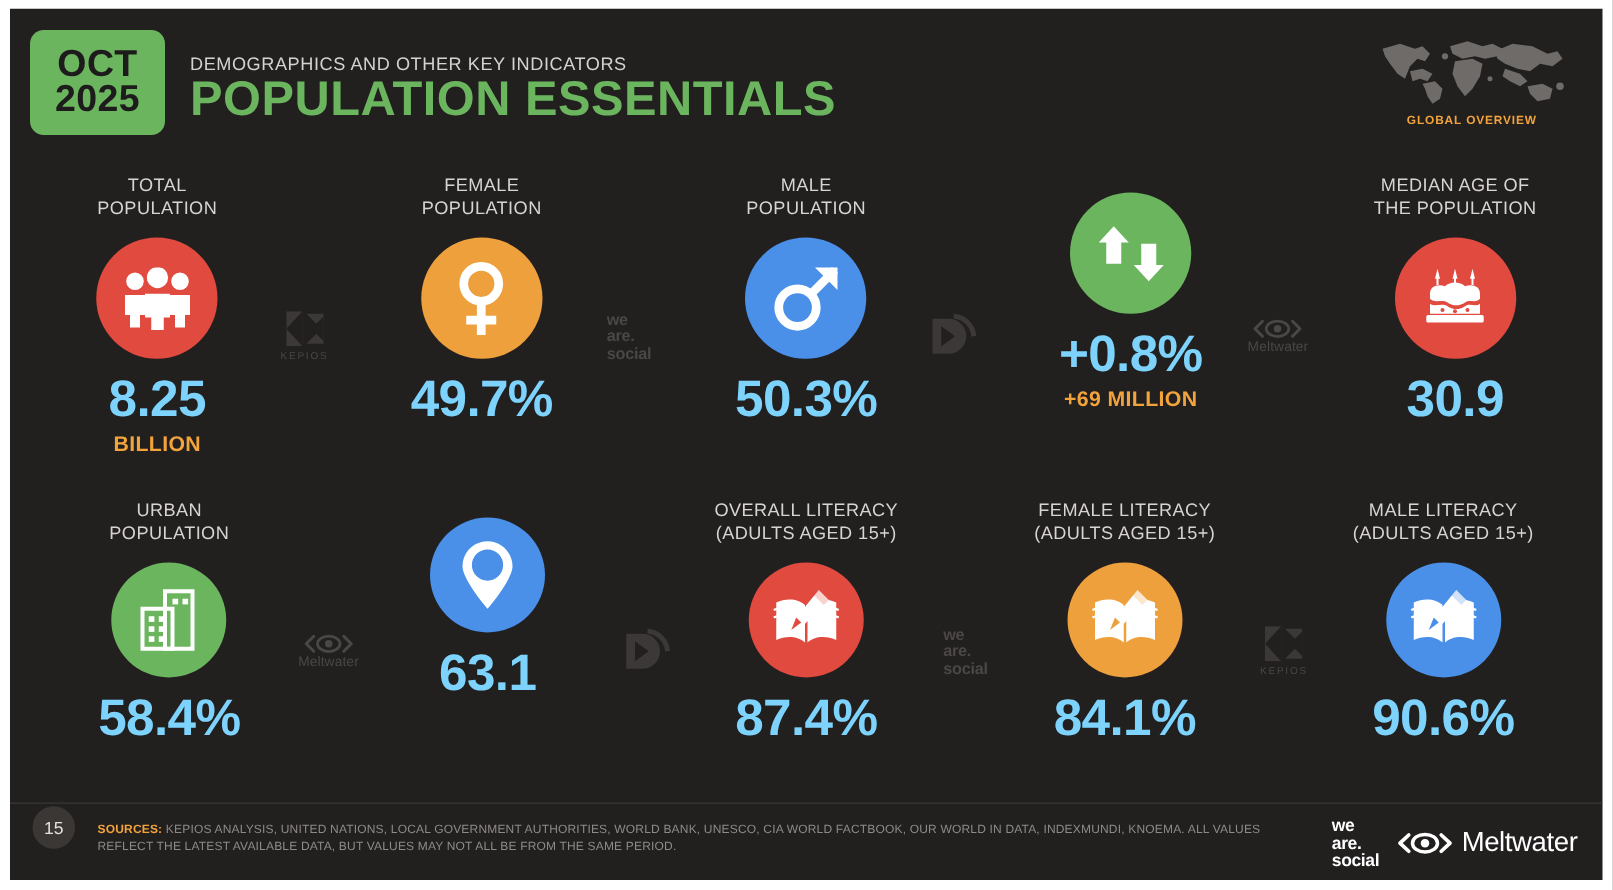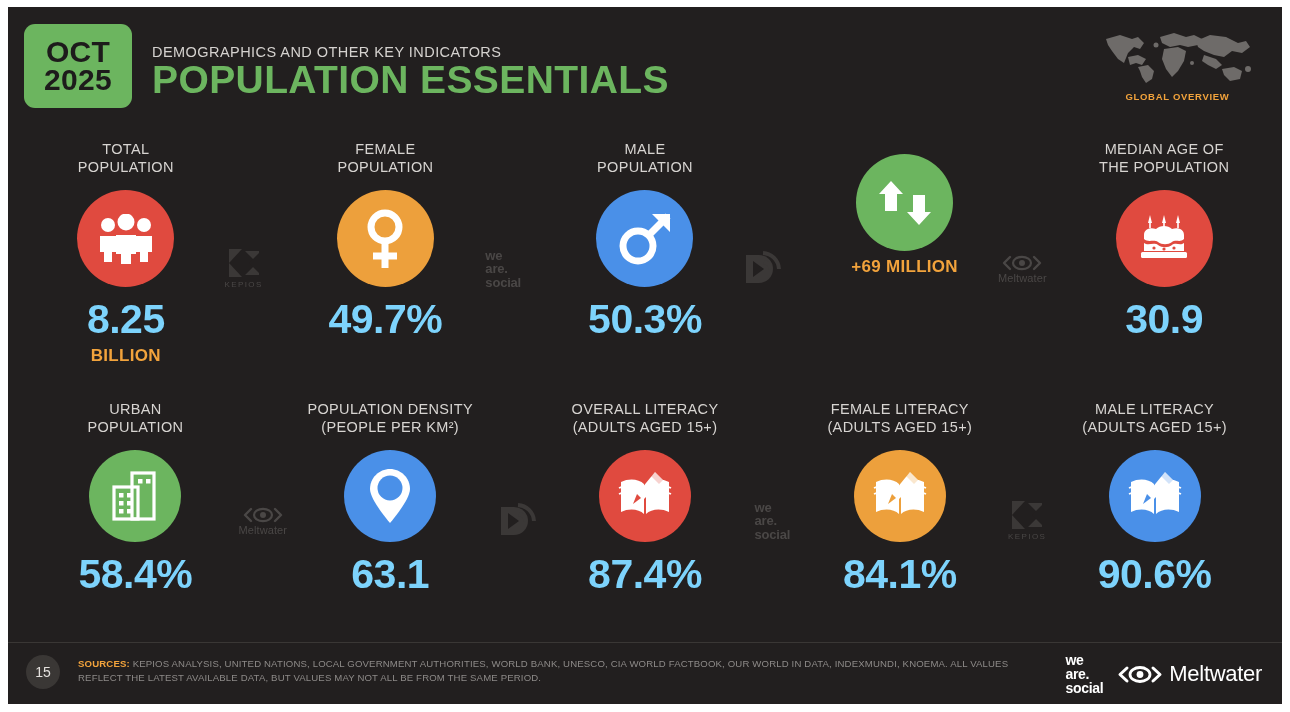--- a/index.html
+++ b/index.html
@@ -182,21 +182,21 @@
   #footer {
     position: absolute;
     left: 0;
     bottom: 0;
     width: 100%;
     height: 62px;
     border-top: 1px solid #3a3735;
   }
   #page-circle {
     position: absolute;
-    left: 18px; top: 12px;
+    left: 18px; top: 2px;
     width: 34px; height: 34px;
     border-radius: 50%;
     background: #3a3735;
     color: #e4e1de;
     font-size: 14px;
     display: flex;
     align-items: center;
     justify-content: center;
   }
   #sources {
@@ -353,20 +353,21 @@
 
       <div class="cell">
         <div class="icon-circle" style="background:#6cb55f">
           <svg width="56" height="56" viewBox="0 0 56 56">
             <g fill="#ffffff">
               <path d="M14 6 L26 19 L20 19 L20 36 L8 36 L8 19 L2 19 Z"></path>
               <path d="M42 50 L30 37 L36 37 L36 20 L48 20 L48 37 L54 37 Z"></path>
             </g>
           </svg>
         </div>
+        <div class="metric-value">+0.8%</div>
         <div class="metric-sub">+69 MILLION</div>
         <div class="watermark">
           <svg width="40" height="16" viewBox="0 0 40 16">
             <path d="M8 2 L2 8 L8 14" fill="none" stroke="#4a4746" stroke-width="2.4" stroke-linecap="round" stroke-linejoin="round"></path>
             <path d="M32 2 L38 8 L32 14" fill="none" stroke="#4a4746" stroke-width="2.4" stroke-linecap="round" stroke-linejoin="round"></path>
             <ellipse cx="20" cy="8" rx="9" ry="6.2" fill="none" stroke="#4a4746" stroke-width="2.2"></ellipse>
             <circle cx="20" cy="8" r="3" fill="#4a4746"></circle>
           </svg>
           <span class="wm-melt-text">Meltwater</span>
         </div>
@@ -430,22 +431,20 @@
             <path d="M8 2 L2 8 L8 14" fill="none" stroke="#4a4746" stroke-width="2.4" stroke-linecap="round" stroke-linejoin="round"></path>
             <path d="M32 2 L38 8 L32 14" fill="none" stroke="#4a4746" stroke-width="2.4" stroke-linecap="round" stroke-linejoin="round"></path>
             <ellipse cx="20" cy="8" rx="9" ry="6.2" fill="none" stroke="#4a4746" stroke-width="2.2"></ellipse>
             <circle cx="20" cy="8" r="3" fill="#4a4746"></circle>
           </svg>
           <span class="wm-melt-text">Meltwater</span>
         </div>
       </div>
 
       <div class="cell">
-        <div class="metric-label">POPULATION DENSITY
-(PEOPLE PER KM²)</div>
         <div class="icon-circle" style="background:#4a90e8">
           <svg width="44" height="58" viewBox="0 0 44 58">
             <path d="M22 2 C11 2 2 11 2 22 C2 33 22 56 22 56 C22 56 42 33 42 22 C42 11 33 2 22 2 Z" fill="#ffffff"></path>
             <circle cx="22" cy="21" r="12.5" fill="#4a90e8"></circle>
           </svg>
         </div>
         <div class="metric-value">63.1</div>
         <div class="metric-sub"></div>
         <div class="watermark">
           <svg width="40" height="40" viewBox="0 0 40 40">

